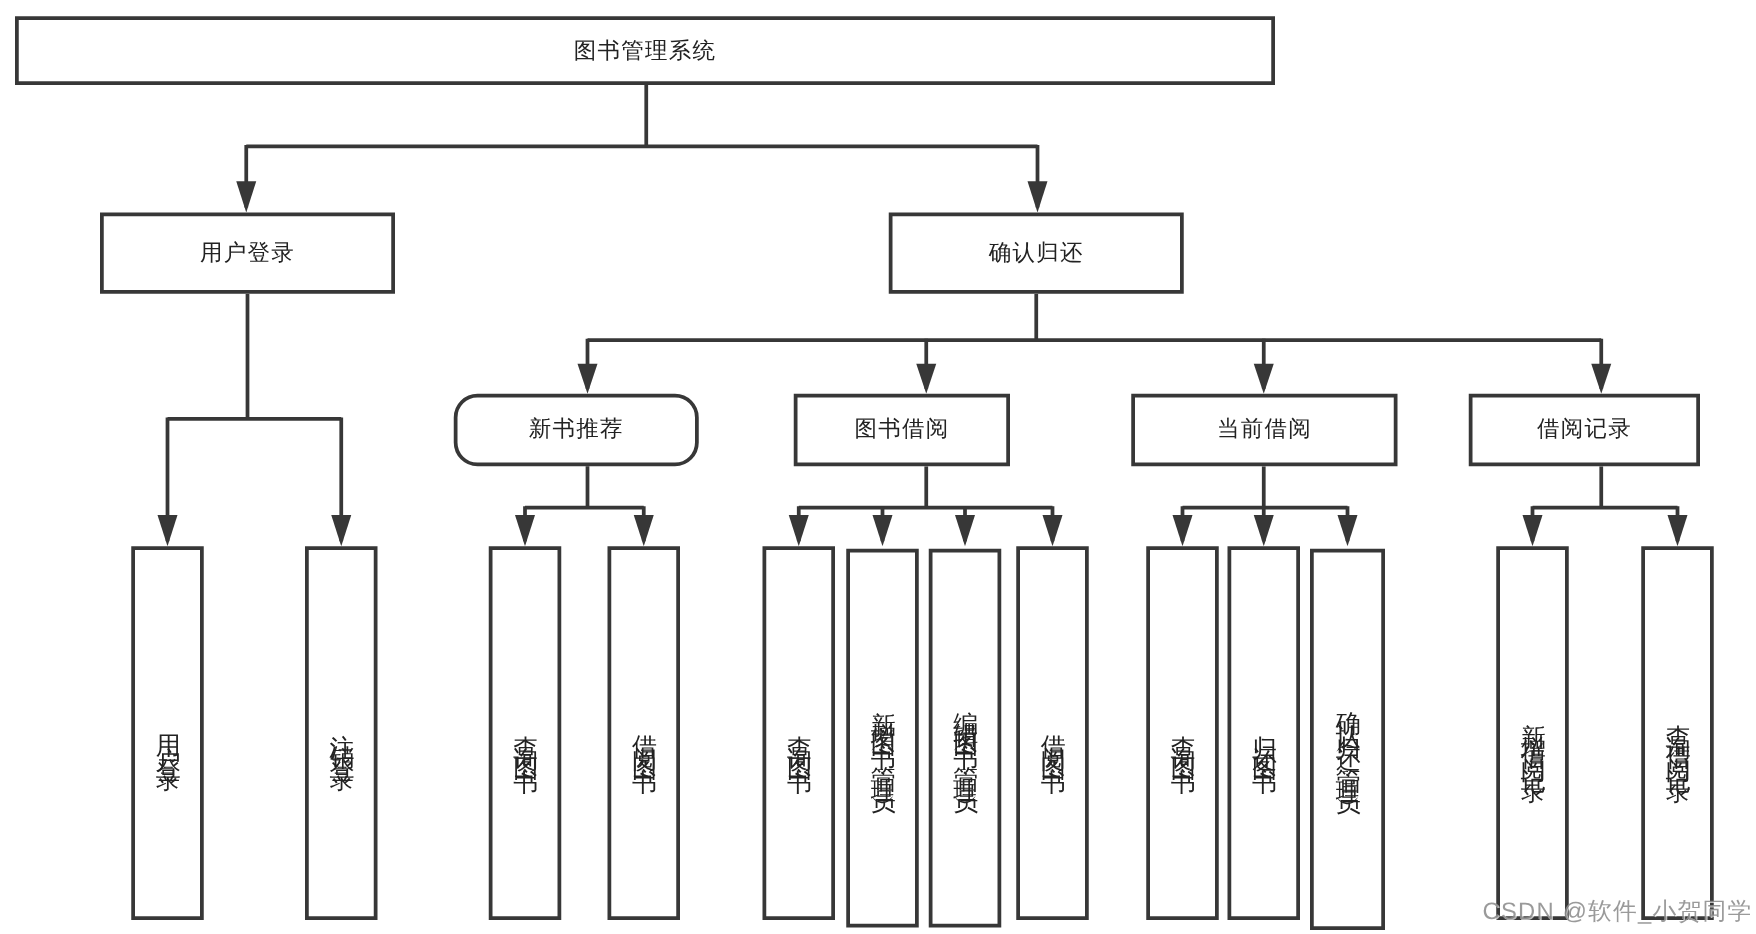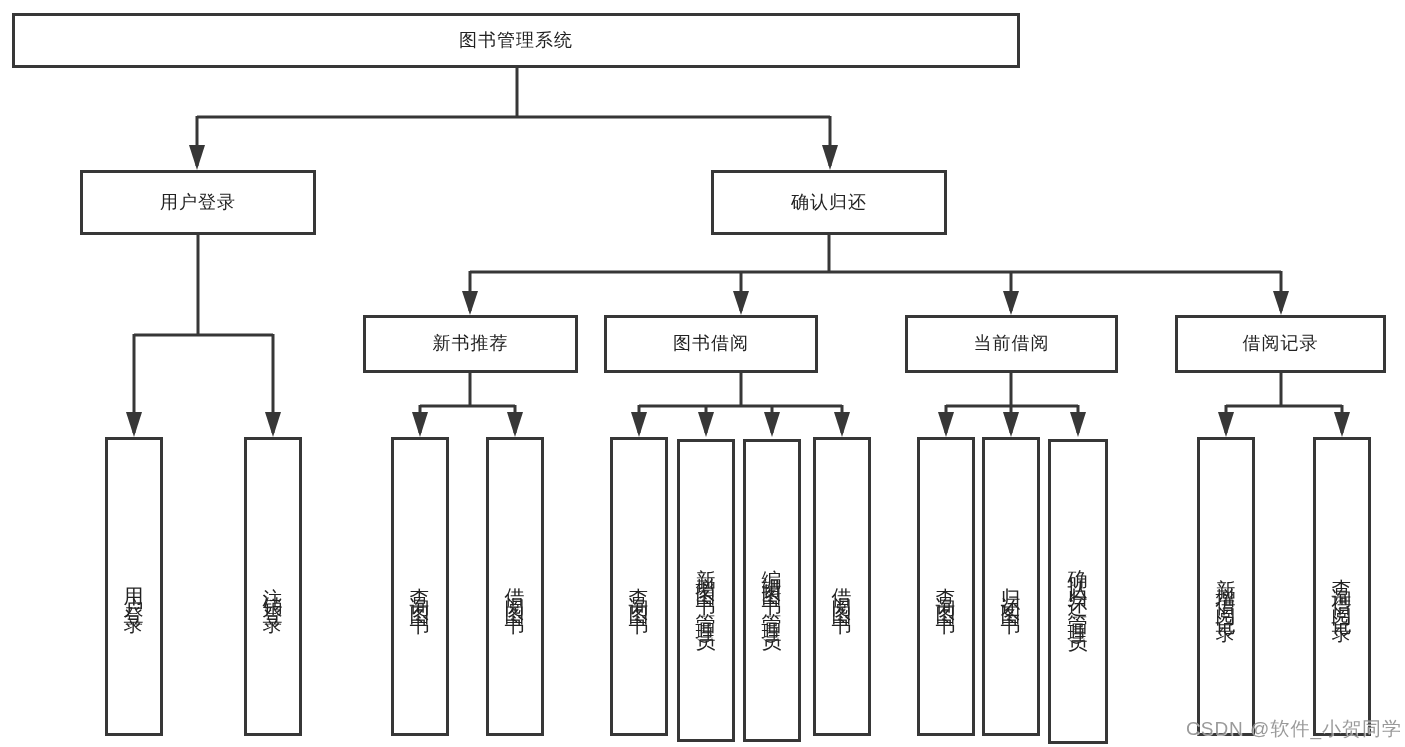--- a/index.html
+++ b/index.html
@@ -133,24 +133,24 @@
       <polygon points="1218,412 1234,412 1226,437"></polygon>
       <polygon points="1334,412 1350,412 1342,437"></polygon>
     </g>
   </svg>
 
   <div class="node h" style="left:12px; top:13px; width:1008px; height:55px;">图书管理系统</div>
 
   <div class="node h" style="left:80px; top:170px; width:236px; height:65px;">用户登录</div>
   <div class="node h" style="left:711px; top:170px; width:236px; height:65px;">确认归还</div>
 
-  <div class="node h" style="left:363px; top:315px; width:215px; height:58px;">新书推荐</div>
-  <div class="node h" style="left:604px; top:315px; width:214px; height:58px;">图书借阅</div>
+  <div class="node h" style="left:363px; top:315px; width:196px; height:58px;border-radius:19px;">新书推荐</div>
+  <div class="node h" style="left:635px; top:315px; width:173px; height:58px;">图书借阅</div>
   <div class="node h" style="left:905px; top:315px; width:213px; height:58px;">当前借阅</div>
-  <div class="node h" style="left:1175px; top:315px; width:211px; height:58px;">借阅记录</div>
+  <div class="node h" style="left:1175px; top:315px; width:185px; height:58px;">借阅记录</div>
 
   <div class="node v" style="left:105px; top:437px; width:58px; height:299px;">用户登录</div>
   <div class="node v" style="left:244px; top:437px; width:58px; height:299px;">注销登录</div>
 
   <div class="node v" style="left:391px; top:437px; width:58px; height:299px;">查询图书</div>
   <div class="node v" style="left:486px; top:437px; width:58px; height:299px;">借阅图书</div>
 
   <div class="node v" style="left:610px; top:437px; width:58px; height:299px;">查询图书</div>
   <div class="node v" style="left:677px; top:439px; width:58px; height:303px;">新增图书（管理员）</div>
   <div class="node v" style="left:743px; top:439px; width:58px; height:303px;">编辑图书（管理员）</div>

